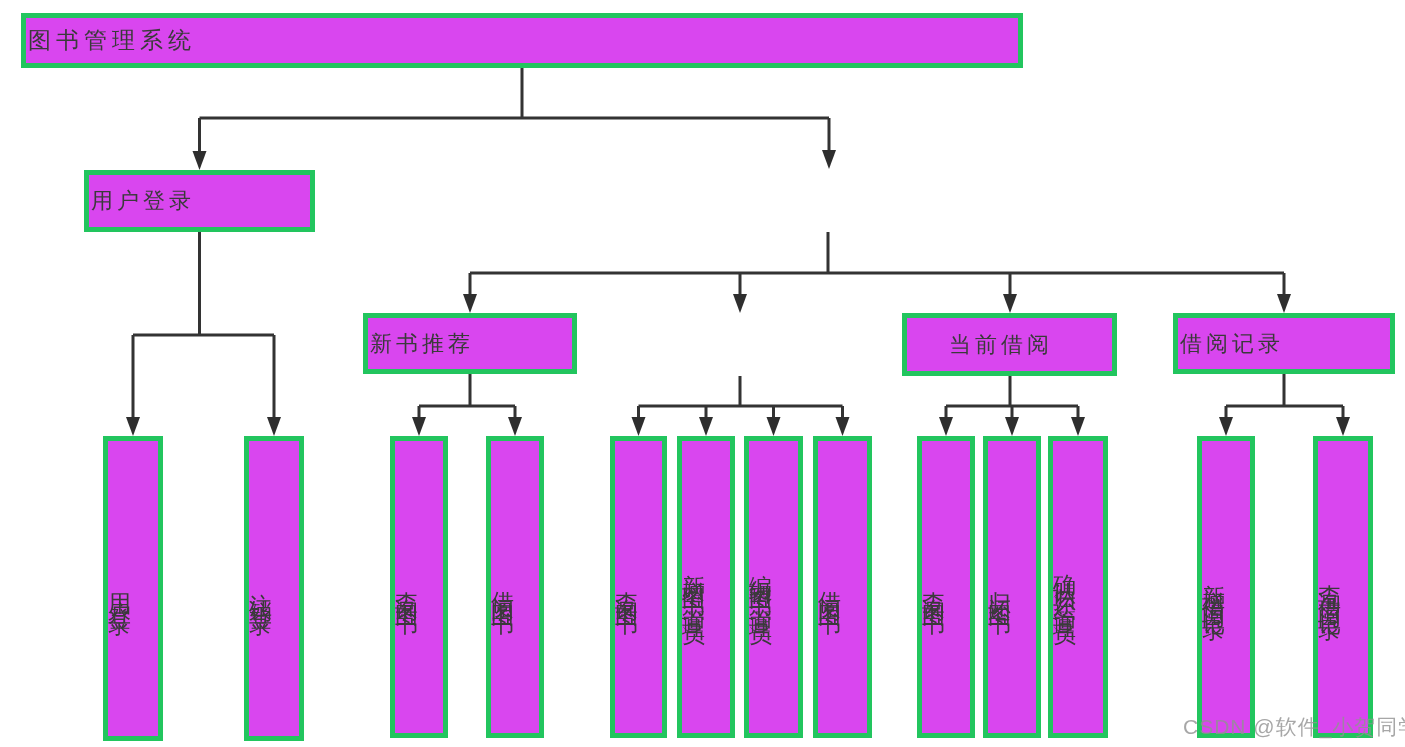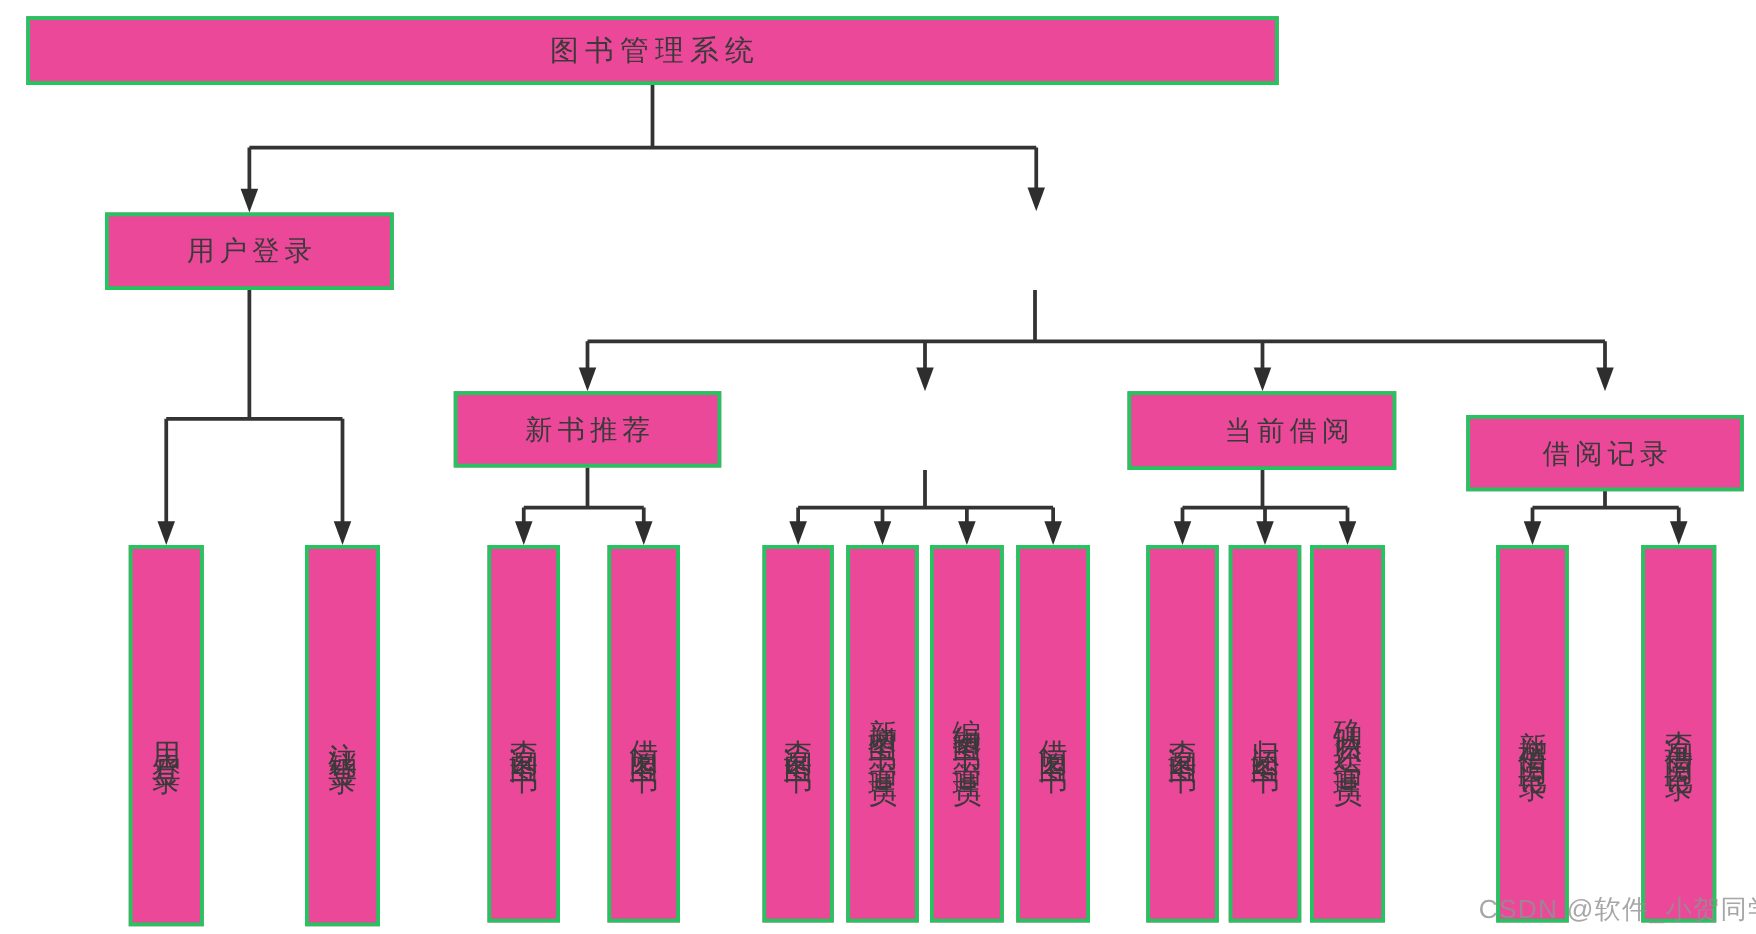--- a/index.html
+++ b/index.html
@@ -3,39 +3,39 @@
 <meta charset="utf-8">
 <style>
   html,body{margin:0;padding:0;background:#ffffff;}
   .canvas{
     position:relative;width:1405px;height:747px;background:#ffffff;
     font-family:"Liberation Sans","DejaVu Sans",sans-serif;
     overflow:hidden;
   }
   .connectors{position:absolute;left:0;top:0;width:1405px;height:747px;}
   .box{
-    position:absolute;background:#ec4899;border:3px solid #22c55e;
-    display:flex;align-items:center;justify-content:center;
+    position:absolute;background:#d946ef;border:5px solid #22c55e;
+    display:flex;align-items:center;justify-content:flex-start;
     color:#3a3a3a;box-sizing:border-box;z-index:2;
   }
   .hbox{font-size:22px;letter-spacing:4px;white-space:nowrap;}
   .hbox span{transform:translateX(2px);}
   .vbox span{
     writing-mode:vertical-rl;text-orientation:mixed;
     font-size:23px;letter-spacing:7px;line-height:1;white-space:nowrap;
   }
   
   .n-root{left:21px;top:13px;width:1002px;height:55px;font-size:23px;letter-spacing:5px;}
   .lvl2-0{left:84px;top:170px;width:231px;height:62px;}
   .lvl2-1{left:711px;top:169px;width:234px;height:63px;}
   
   .grp-0{left:363px;top:313px;width:214px;height:61px;}
   .grp-1{left:633px;top:313px;width:214px;height:63px;}
   .grp-2{left:902px;top:313px;width:215px;height:63px;padding-left:40px;}
-  .grp-3{left:1173px;top:313px;width:222px;height:61px;margin-top:19px;}
+  .grp-3{left:1173px;top:313px;width:222px;height:61px;}
   
   .leaf-0{left:103px;top:436px;width:60px;height:305px;}
   .leaf-1{left:244px;top:436px;width:60px;height:305px;}
   .leaf-2{left:390px;top:436px;width:58px;height:302px;}
   .leaf-3{left:486px;top:436px;width:58px;height:302px;}
   .leaf-4{left:610px;top:436px;width:57px;height:302px;}
   .leaf-5{left:677px;top:436px;width:58px;height:302px;}
   .leaf-6{left:744px;top:436px;width:59px;height:302px;}
   .leaf-7{left:813px;top:436px;width:59px;height:302px;}
   .leaf-8{left:917px;top:436px;width:58px;height:302px;}

